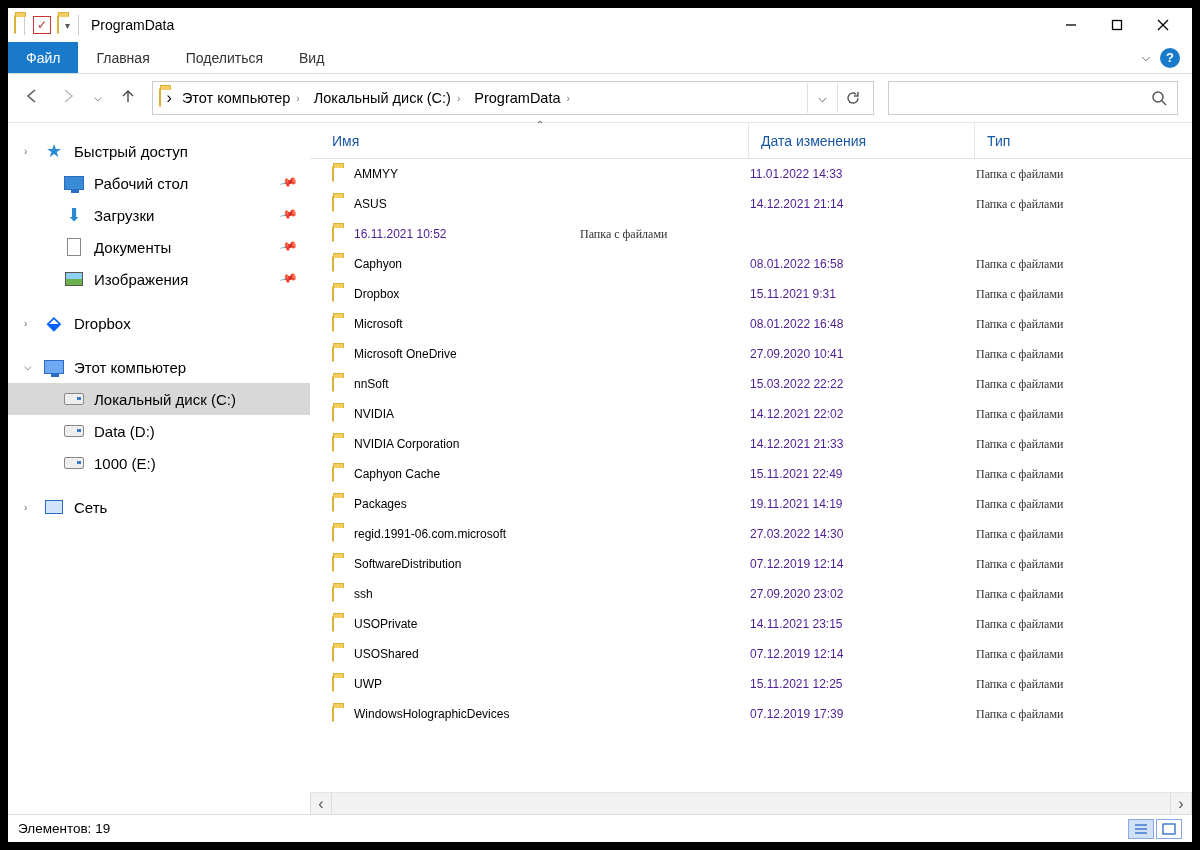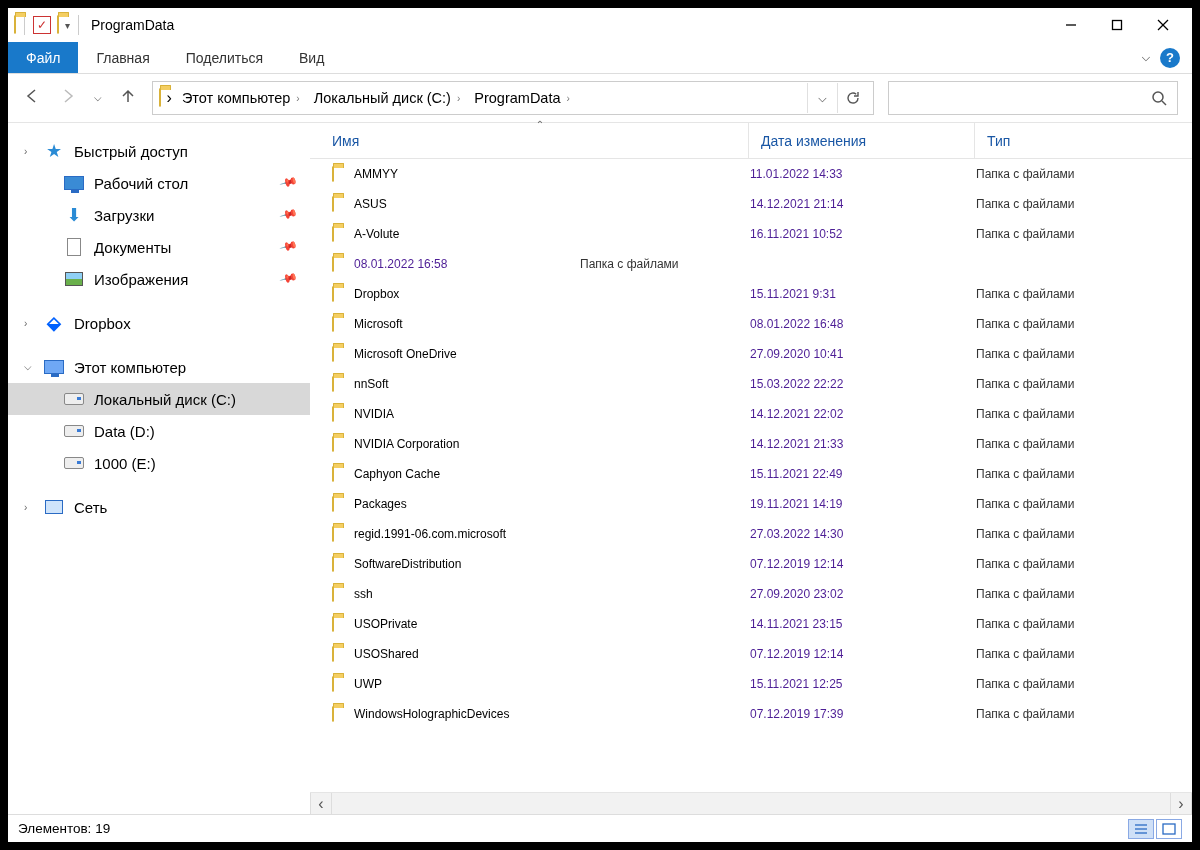--- a/index.html
+++ b/index.html
@@ -51,21 +51,21 @@
 .col-name { width: 416px; position: relative; }
 .sort-caret { position: absolute; top: -4px; left: 50%; transform: translateX(-50%); color: #666; font-size: 10px; }
 .col-date { width: 226px; }
 .col-type { flex: 1; text-align: right; }
 
 .file-list { flex: 1; overflow: auto; }
 .file-row { display: flex; align-items: center; height: 30px; padding-left: 22px; font-size: 12px; }
 .file-row .fico { width: 22px; }
 .file-row .fname { width: 396px; }
 .file-row .fdate { width: 226px; color: #4c1d95; }
-.file-row .ftype { flex: 1; color: #333; }
+.file-row .ftype { flex: 1; color: #333; font-family: Liberation Serif, serif; }
 
 .hscroll { height: 22px; border-top: 1px solid #e5e5e5; display: flex; align-items: center; background: #f2f2f2; }
 .hscroll .sbtn { width: 22px; height: 100%; display: flex; align-items: center; justify-content: center; color: #555; border-left:1px solid #ddd; border-right:1px solid #ddd;}
 .hscroll .track { flex: 1; }
 
 .status-bar { height: 28px; border-top: 1px solid #ddd; display: flex; align-items: center; padding: 0 10px; font-size: 13.5px; }
 .view-toggles { margin-left: auto; display: flex; gap: 2px; }
 .view-toggles .vt { width: 26px; height: 20px; border: 1px solid #8aa9e4; display: flex; align-items: center; justify-content: center; }
 .view-toggles .vt.active{ background:#cfe0f7;}
 
@@ -276,26 +276,26 @@
             <span class="ftype">Папка с файлами</span>
           </div>
           <div class="file-row">
             <span class="fico"><span class="folder-icon sm"></span></span>
             <span class="fname">ASUS</span>
             <span class="fdate">14.12.2021 21:14</span>
             <span class="ftype">Папка с файлами</span>
           </div>
           <div class="file-row">
             <span class="fico"><span class="folder-icon sm"></span></span>
-            <span class="fname">A-Volute</span>
             <span class="fdate">16.11.2021 10:52</span>
             <span class="ftype">Папка с файлами</span>
           </div>
           <div class="file-row">
             <span class="fico"><span class="folder-icon sm"></span></span>
+            <span class="fname">Caphyon</span>
             <span class="fdate">08.01.2022 16:58</span>
             <span class="ftype">Папка с файлами</span>
           </div>
           <div class="file-row">
             <span class="fico"><span class="folder-icon sm"></span></span>
             <span class="fname">Dropbox</span>
             <span class="fdate">15.11.2021 9:31</span>
             <span class="ftype">Папка с файлами</span>
           </div>
           <div class="file-row">

